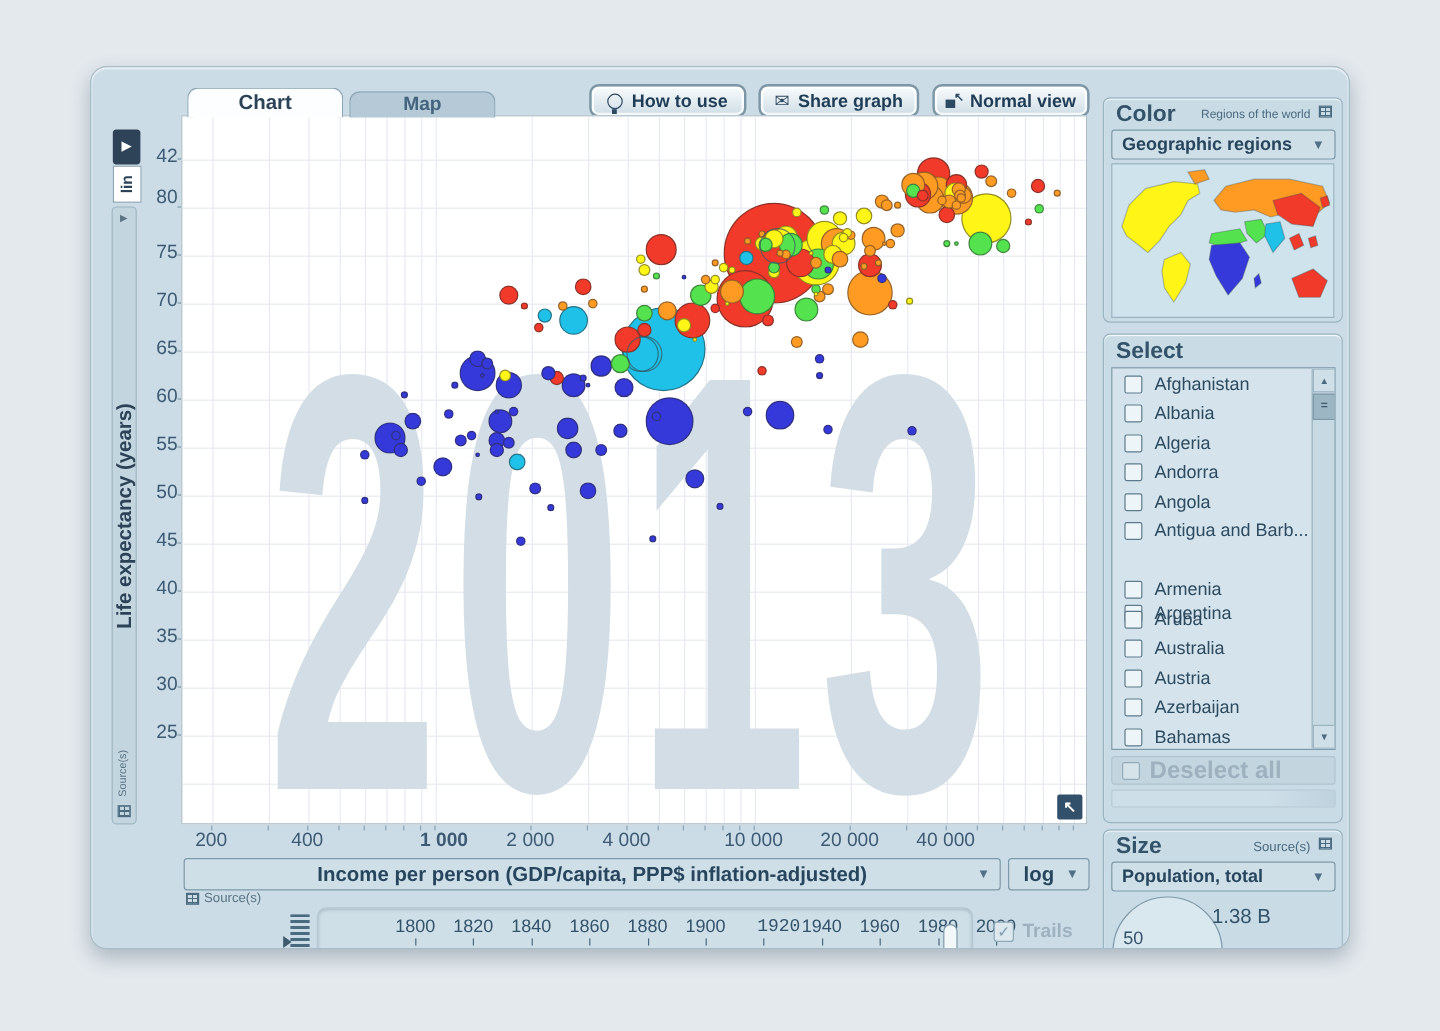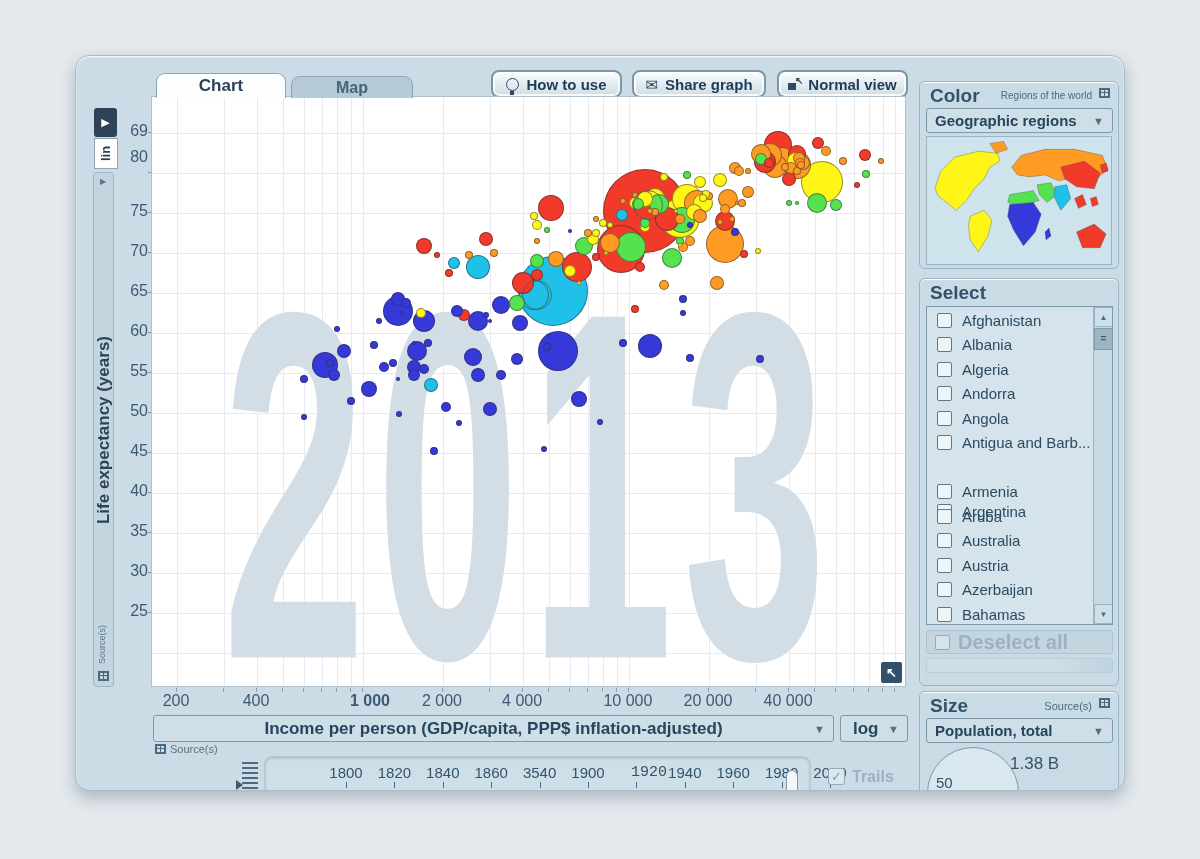--- a/index.html
+++ b/index.html
@@ -155,23 +155,23 @@
   <div id="lin-box">
       <span>lin</span>
     </div>
   <div id="y-strip">
     <div class="arrow">▶</div>
     <div id="y-label">Life expectancy (years)</div>
     <div id="y-src">Source(s)</div>
     <span class="grid-icon" style="position:absolute; bottom:5px; left:4px;"></span>
   </div>
   <div id="yticks">
-      <div class="ytick" style="left: 40px; top: 66px;">69</div>
+      <div class="ytick" style="left: 40px; top: 66px;">42</div>
       <div class="ytickmark" style="left: 72px; top: 76px;"></div>
-      <div class="ytick" style="left: 40px; top: 92px;">80</div>
+      <div class="ytick" style="left: 40px; top: 100px;">80</div>
       <div class="ytickmark" style="left: 72px; top: 116px;"></div>
       <div class="ytick" style="left: 40px; top: 146px;">75</div>
       <div class="ytickmark" style="left: 72px; top: 156px;"></div>
       <div class="ytick" style="left: 40px; top: 186px;">70</div>
       <div class="ytickmark" style="left: 72px; top: 196px;"></div>
       <div class="ytick" style="left: 40px; top: 226px;">65</div>
       <div class="ytickmark" style="left: 72px; top: 236px;"></div>
       <div class="ytick" style="left: 40px; top: 266px;">60</div>
       <div class="ytickmark" style="left: 72px; top: 276px;"></div>
       <div class="ytick" style="left: 40px; top: 306px;">55</div>
@@ -472,21 +472,21 @@
   <div id="timeline">
     <div id="years">
         <div class="year" style="left: 59px;">1800</div>
         <div class="ytk" style="left: 81px;"></div>
         <div class="year" style="left: 107.4px;">1820</div>
         <div class="ytk" style="left: 129.4px;"></div>
         <div class="year" style="left: 155.8px;">1840</div>
         <div class="ytk" style="left: 177.8px;"></div>
         <div class="year" style="left: 204.2px;">1860</div>
         <div class="ytk" style="left: 226.2px;"></div>
-        <div class="year" style="left: 252.6px;">3540</div>
+        <div class="year" style="left: 252.6px;">1880</div>
         <div class="ytk" style="left: 274.6px;"></div>
         <div class="year" style="left: 301px;">1900</div>
         <div class="ytk" style="left: 323px;"></div>
         <div class="year" style="left: 362px; font-family: Liberation Mono, monospace;">1920</div>
         <div class="ytk" style="left: 371.4px;"></div>
         <div class="year" style="left: 397.8px;">1940</div>
         <div class="ytk" style="left: 419.8px;"></div>
         <div class="year" style="left: 446.2px;">1960</div>
         <div class="ytk" style="left: 468.2px;"></div>
         <div class="year" style="left: 494.6px;">1980</div>

